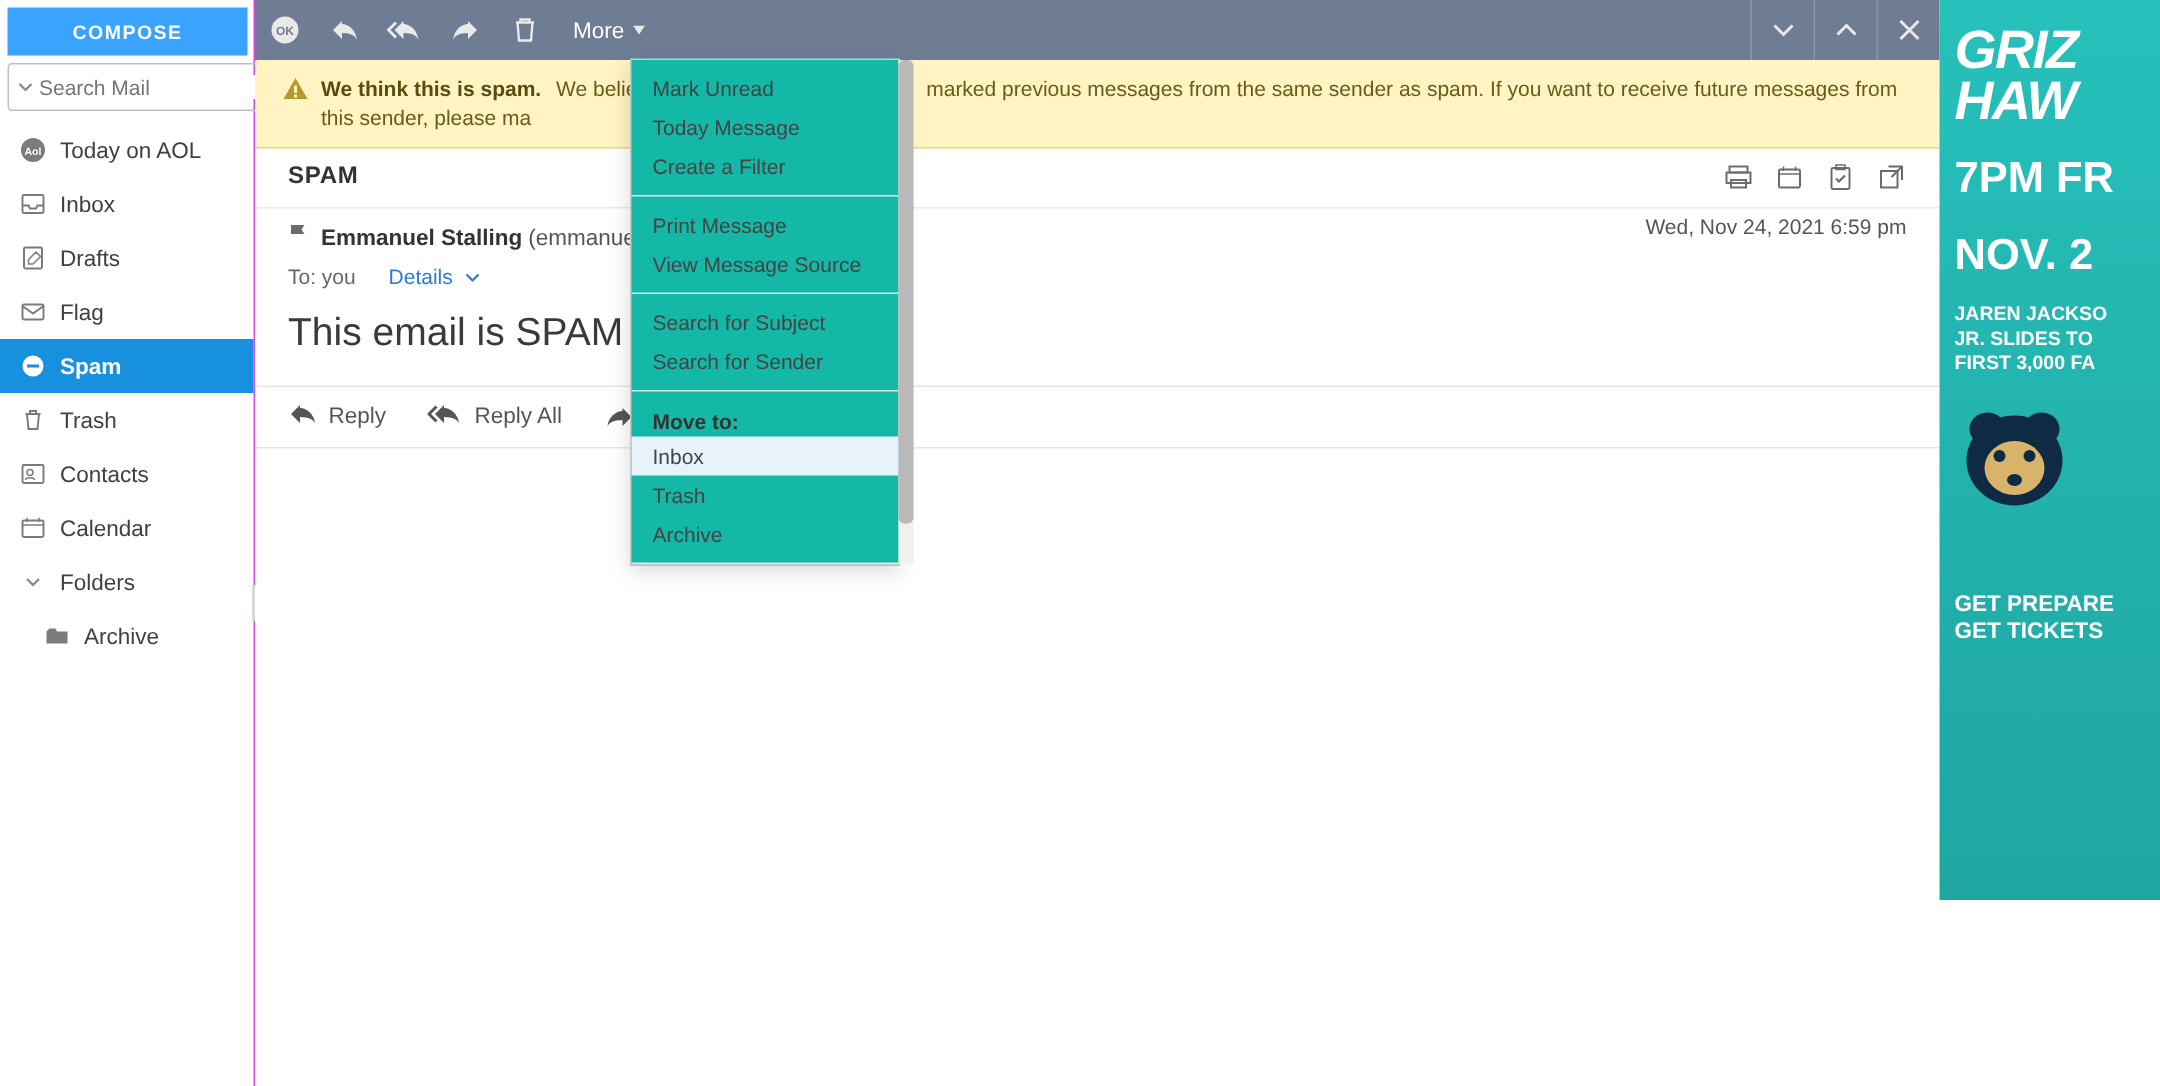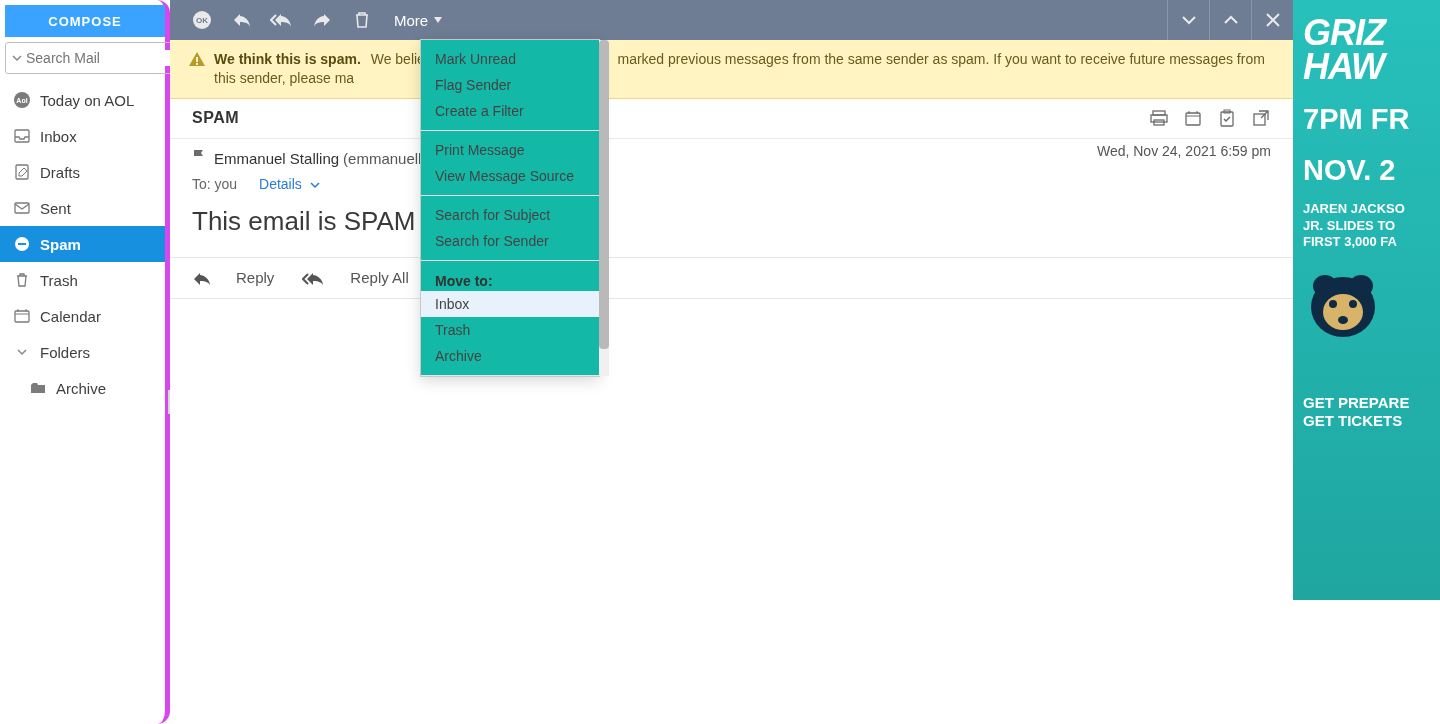--- a/index.html
+++ b/index.html
@@ -12,22 +12,21 @@
   height: 724px;
   overflow: hidden;
   position: relative;
 }
 .sidebar {
   position: absolute;
   left: 0; top: 0;
   width: 170px;
   height: 724px;
   background: #fff;
-  border-right: 5px solid #d946ef;
-  border-radius: 13px;
+  border-right: 1px solid #d946ef;
 }
 .compose-btn {
   margin: 5px;
   width: 160px;
   height: 32px;
   background: #3aa3ff;
   color: #fff;
   font-weight: bold;
   font-size: 13px;
   letter-spacing: 1px;
@@ -74,21 +73,20 @@
 .nav-item .ico { width: 20px; display: flex; justify-content: center; margin-right: 8px; }
 .nav-sub { padding-left: 28px; }
 
 .toolbar {
   position: absolute;
   left: 170px; top: 0; right: 147px;
   height: 40px;
   background: #6f7d94;
   display: flex;
   align-items: center;
-  padding-left: 12px;
 }
 .tb-btn {
   width: 40px; height: 40px;
   display: flex; align-items: center; justify-content: center;
   cursor: pointer;
   color: #fff;
 }
 .tb-btn.more-btn {
   width: auto;
   padding: 0 12px;
@@ -157,39 +155,39 @@
   border-bottom: 1px solid #eaeaea;
   justify-content: space-between;
 }
 .folder-row .fname { font-weight: 700; font-size: 16px; color: #333; letter-spacing: .5px; }
 .folder-actions { display: flex; gap: 14px; }
 .fa-ico { width: 20px; height: 20px; color: #6b6b6b; cursor: pointer; display:flex; align-items:center; justify-content:center; }
 
 .msg-head { padding: 10px 22px 6px 22px; position: relative; }
 .from-row { display: flex; align-items: center; }
 .flag-ico { margin-right: 8px; }
-.from-name { font-weight: 400; font-size: 15px; margin-right: 4px; }
+.from-name { font-weight: 700; font-size: 15px; margin-right: 4px; }
 .from-email { color: #555; font-size: 15px; }
 .date-txt { position: absolute; right: 22px; top: 4px; color: #555; font-size: 14px; }
 .to-row { margin-top: 8px; color: #666; font-size: 14px; }
 .to-row .det { color: #2a7bd8; margin-left: 18px; cursor: pointer; }
 .subj { font-size: 26px; color: #3a3a3a; margin-top: 14px; font-weight: 400; }
 
 .reply-bar {
   margin-top: 14px;
   border-top: 1px solid #e6e6e6;
   border-bottom: 1px solid #e6e6e6;
   height: 42px;
   display: flex;
   align-items: center;
   padding: 0 22px;
   gap: 28px;
   color: #555;
 }
-.rb-item { display: flex; align-items: flex-end; gap: 24px; cursor: pointer; font-size: 15px; }
+.rb-item { display: flex; align-items: flex-start; gap: 7px; cursor: pointer; font-size: 15px; }
 
 .ad-panel {
   position: absolute;
   right: 0; top: 0;
   width: 147px; height: 600px;
   background: linear-gradient(180deg,#27c0bb 0%, #1fa6a1 100%);
   color: #fff;
   overflow: hidden;
   padding: 16px 10px;
   font-family: Arial, sans-serif;
@@ -251,38 +249,48 @@
         </span>
       <span>Drafts</span>
     </li>
     <li class="nav-item">
       <span class="ico">
           <svg width="16" height="12" viewBox="0 0 16 12">
             <rect x="1" y="1" width="14" height="10" rx="1" fill="none" stroke="#7b7b7b" stroke-width="1.3"></rect>
             <path d="M1 2l7 5 7-5" fill="none" stroke="#7b7b7b" stroke-width="1.3"></path>
           </svg>
         </span>
-      <span>Sent</span>
+      <span>Flag</span>
     </li>
     <li class="nav-item selected">
       <span class="ico">
           <svg width="16" height="16">
             <circle cx="8" cy="8" r="7" fill="#fff"></circle>
             <rect x="4" y="7" width="8" height="2" fill="#1790e0"></rect>
           </svg>
         </span>
       <span>Spam</span>
     </li>
     <li class="nav-item">
       <span class="ico">
           <svg width="14" height="16" viewBox="0 0 14 16">
             <path d="M2 4h10M5 4V2h4v2M3 4l1 10h6l1-10" fill="none" stroke="#7b7b7b" stroke-width="1.3"></path>
           </svg>
         </span>
       <span>Trash</span>
+    </li>
+    <li class="nav-item">
+      <span class="ico">
+          <svg width="16" height="14" viewBox="0 0 16 14">
+            <rect x="1" y="1" width="14" height="12" rx="1" fill="none" stroke="#7b7b7b" stroke-width="1.3"></rect>
+            <circle cx="6" cy="6" r="2" fill="none" stroke="#7b7b7b"></circle>
+            <path d="M3 11c0-2 6-2 6 0" fill="none" stroke="#7b7b7b"></path>
+          </svg>
+        </span>
+      <span>Contacts</span>
     </li>
     <li class="nav-item">
       <span class="ico">
           <svg width="16" height="14" viewBox="0 0 16 14">
             <rect x="1" y="2" width="14" height="11" rx="1" fill="none" stroke="#7b7b7b" stroke-width="1.3"></rect>
             <line x1="1" y1="5" x2="15" y2="5" stroke="#7b7b7b"></line>
             <line x1="4" y1="0" x2="4" y2="3" stroke="#7b7b7b"></line>
             <line x1="12" y1="0" x2="12" y2="3" stroke="#7b7b7b"></line>
           </svg>
         </span>
@@ -359,21 +367,21 @@
         <svg width="14" height="14">
           <path d="M1 1l12 12M13 1L1 13" stroke="#e9e9e9" stroke-width="2"></path>
         </svg>
       </div>
   </div>
 </div>
 
 <div class="more-menu">
   <div class="mgroup">
     <div class="mitem">Mark Unread</div>
-    <div class="mitem">Flag Sender</div>
+    <div class="mitem">Today Message</div>
     <div class="mitem">Create a Filter</div>
   </div>
   <div class="mgroup">
     <div class="mitem">Print Message</div>
     <div class="mitem">View Message Source</div>
   </div>
   <div class="mgroup">
     <div class="mitem">Search for Subject</div>
     <div class="mitem">Search for Sender</div>
   </div>

